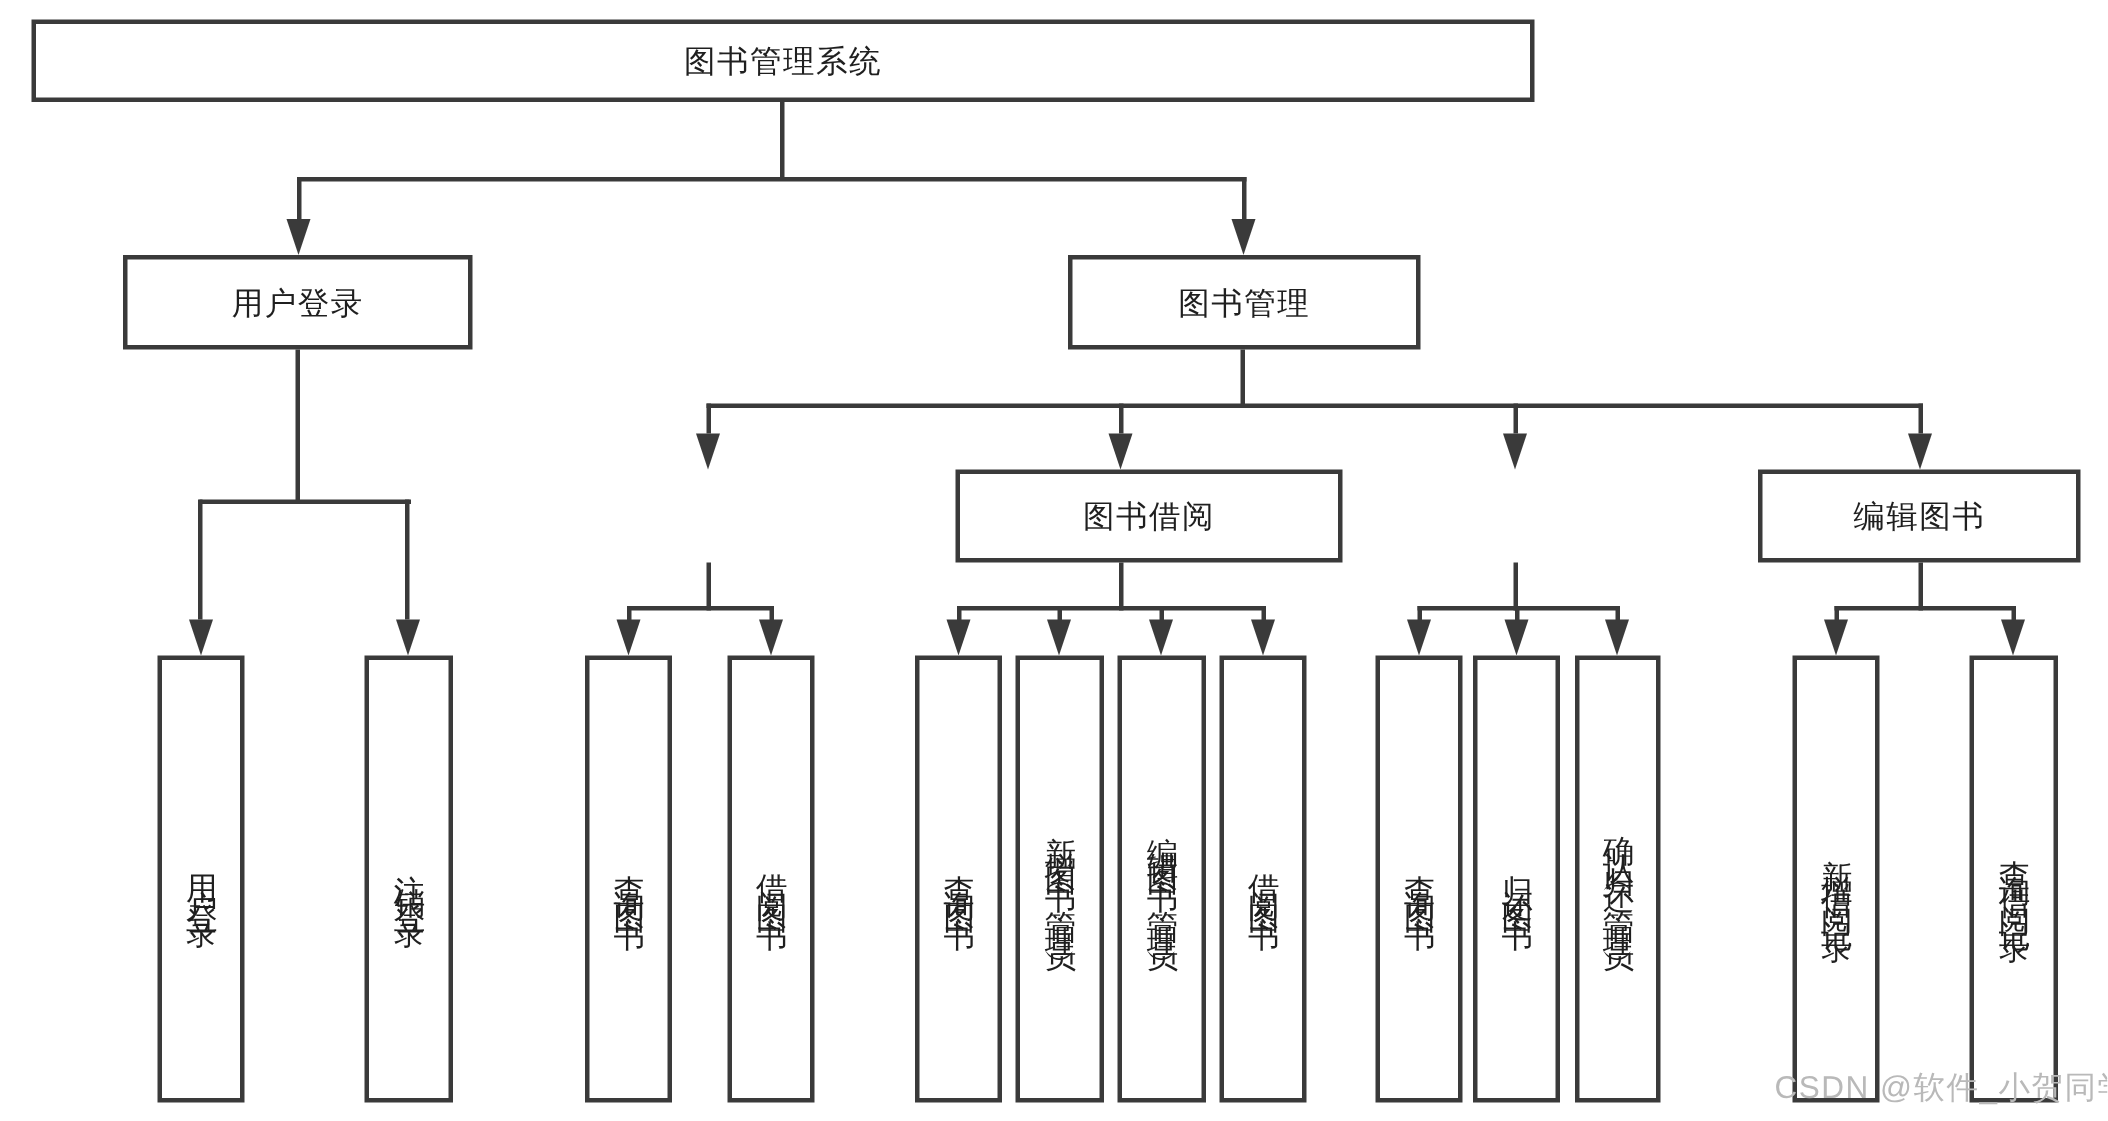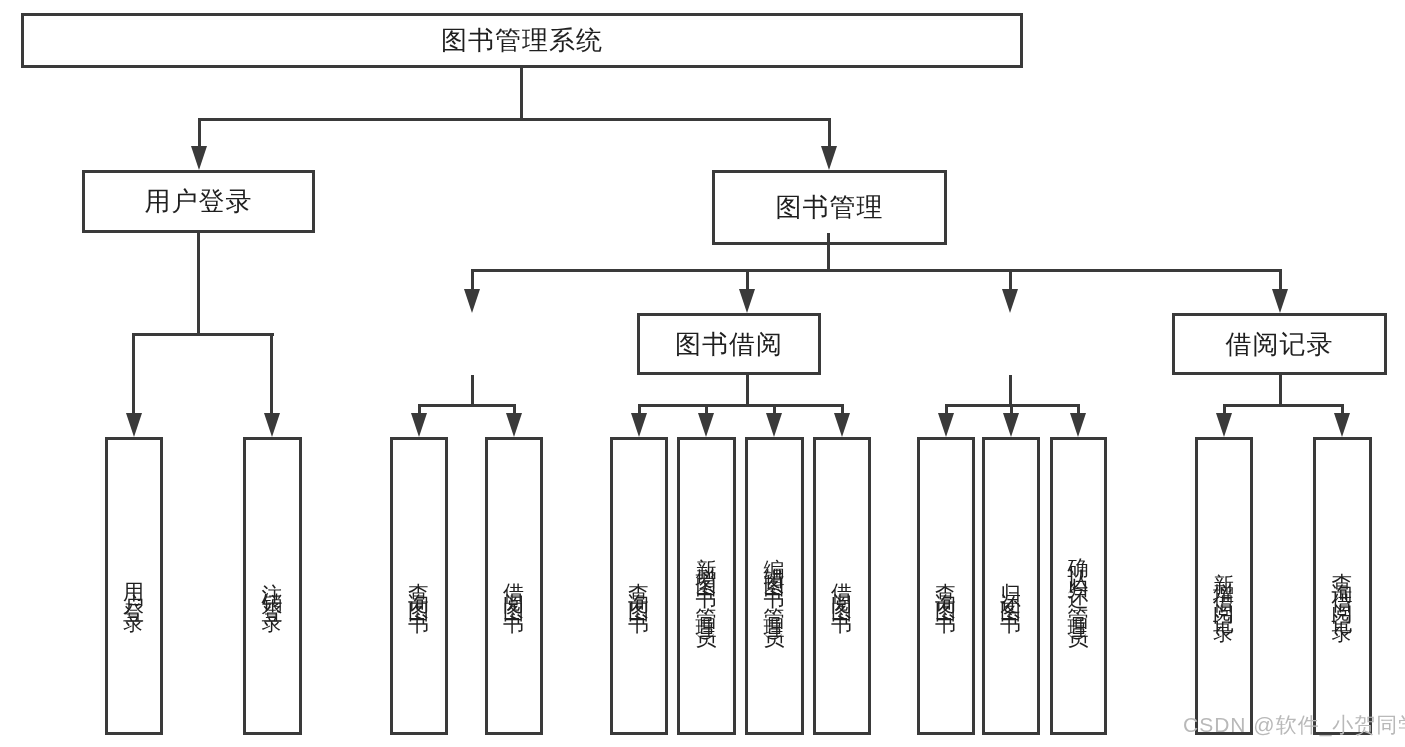--- a/index.html
+++ b/index.html
@@ -5,21 +5,21 @@
   html,body { margin:0; padding:0; background:#ffffff; }
   .stage {
     position:relative; width:1405px; height:747px; background:#ffffff;
     font-family:"Liberation Sans","DejaVu Sans",sans-serif; overflow:hidden;
   }
   
   .bh {
     position:absolute; box-sizing:border-box; background:#ffffff;
     border:3px solid #3a3a3a; display:flex; align-items:center; justify-content:center;
   }
-  .bh span { font-size:26px; color:#1f1f1f; letter-spacing:1px; white-space:nowrap; }
+  .bh span { font-size:21px; color:#1f1f1f; letter-spacing:1px; white-space:nowrap; }
   
   .bv {
     position:absolute; box-sizing:border-box; background:#ffffff;
     border:3px solid #3a3a3a; top:437px; height:298px;
     display:flex; align-items:center; justify-content:center;
   }
   .bv span {
     writing-mode:vertical-rl; font-size:21px; color:#1f1f1f;
     letter-spacing:10px; line-height:1; white-space:nowrap;
   }
@@ -49,21 +49,21 @@
   <div class="vl" style="left:520px; top:68px; height:52px;"></div>
   <div class="hl" style="left:198px; top:118px; width:633px;"></div>
   <div class="vl" style="left:198px; top:118px; height:30px;"></div>
   <div class="ar" style="left:191px; top:146px;"></div>
   <div class="vl" style="left:828px; top:118px; height:30px;"></div>
   <div class="ar" style="left:821px; top:146px;"></div>
 
   <div class="bh" style="left:82px; top:170px; width:233px; height:63px;">
     <span>用户登录</span>
   </div>
-  <div class="bh" style="left:712px; top:170px; width:235px; height:75px;justify-content:center;">
+  <div class="bh" style="left:712px; top:170px; width:235px; height:63px;justify-content:center;">
     <span>图书管理</span>
   </div>
 
   <div class="vl" style="left:197px; top:233px; height:103px;"></div>
   <div class="hl" style="left:133px; top:333px; width:141px;"></div>
   <div class="vl" style="left:132px; top:333px; height:80px;"></div>
   <div class="ar" style="left:126px; top:413px;"></div>
   <div class="vl" style="left:270px; top:333px; height:80px;"></div>
   <div class="ar" style="left:264px; top:413px;"></div>
 
@@ -71,25 +71,25 @@
   <div class="hl" style="left:471px; top:269px; width:811px;"></div>
   <div class="vl" style="left:471px; top:269px; height:20px;"></div>
   <div class="ar" style="left:464px; top:289px;"></div>
   <div class="vl" style="left:746px; top:269px; height:20px;"></div>
   <div class="ar" style="left:739px; top:289px;"></div>
   <div class="vl" style="left:1009px; top:269px; height:20px;"></div>
   <div class="ar" style="left:1002px; top:289px;"></div>
   <div class="vl" style="left:1279px; top:269px; height:20px;"></div>
   <div class="ar" style="left:1272px; top:289px;"></div>
 
-  <div class="bh" style="left:637px; top:313px; width:184px; height:62px;">
+  <div class="bh" style="left:637px; top:313px; width:258px; height:62px;">
     <span>图书借阅</span>
   </div>
   <div class="bh" style="left:1172px; top:313px; width:215px; height:62px;">
-    <span>借阅记录</span>
+    <span>编辑图书</span>
   </div>
 
   <div class="vl" style="left:471px; top:375px; height:32px;"></div>
   <div class="hl" style="left:418px; top:404px; width:98px;"></div>
   <div class="vl" style="left:418px; top:404px; height:11px;"></div>
   <div class="ar" style="left:411px; top:413px;"></div>
   <div class="vl" style="left:513px; top:404px; height:11px;"></div>
   <div class="ar" style="left:506px; top:413px;"></div>
 
   <div class="vl" style="left:746px; top:375px; height:32px;"></div>

